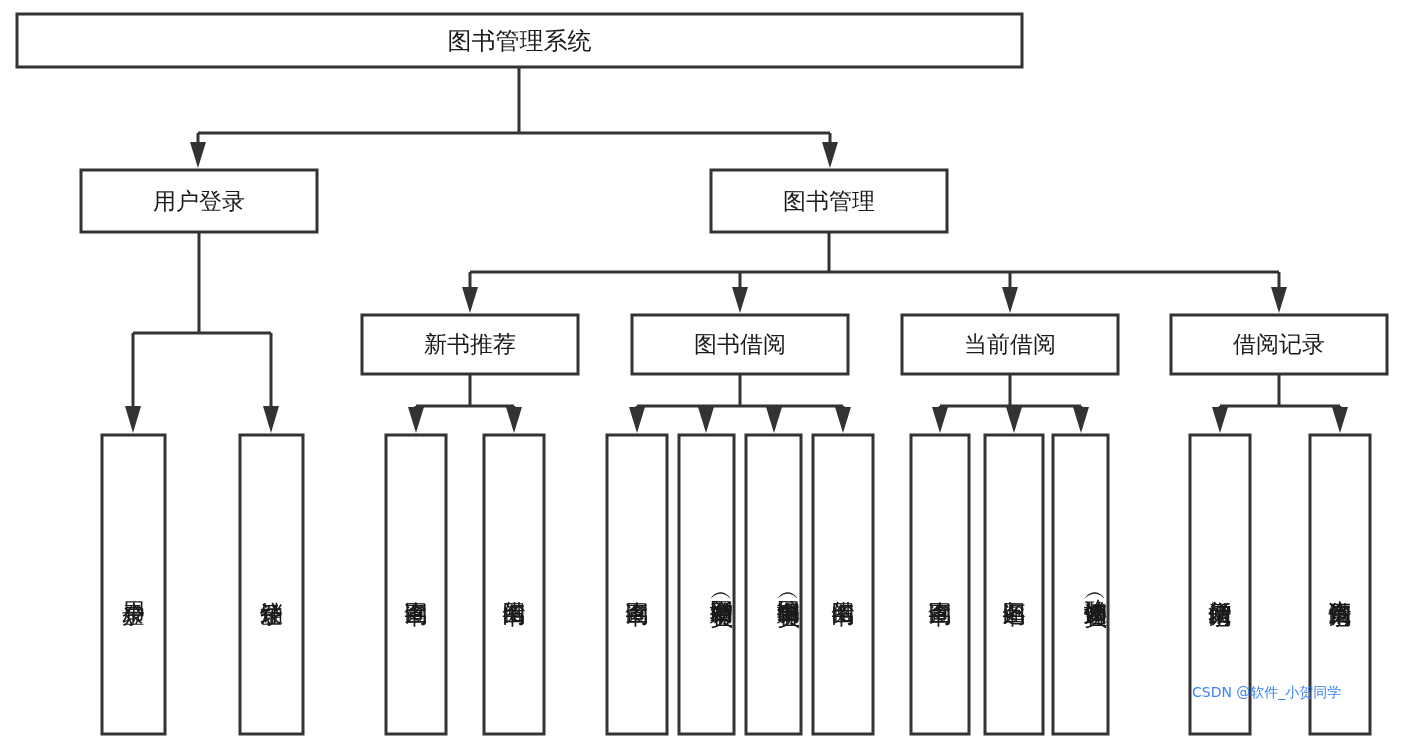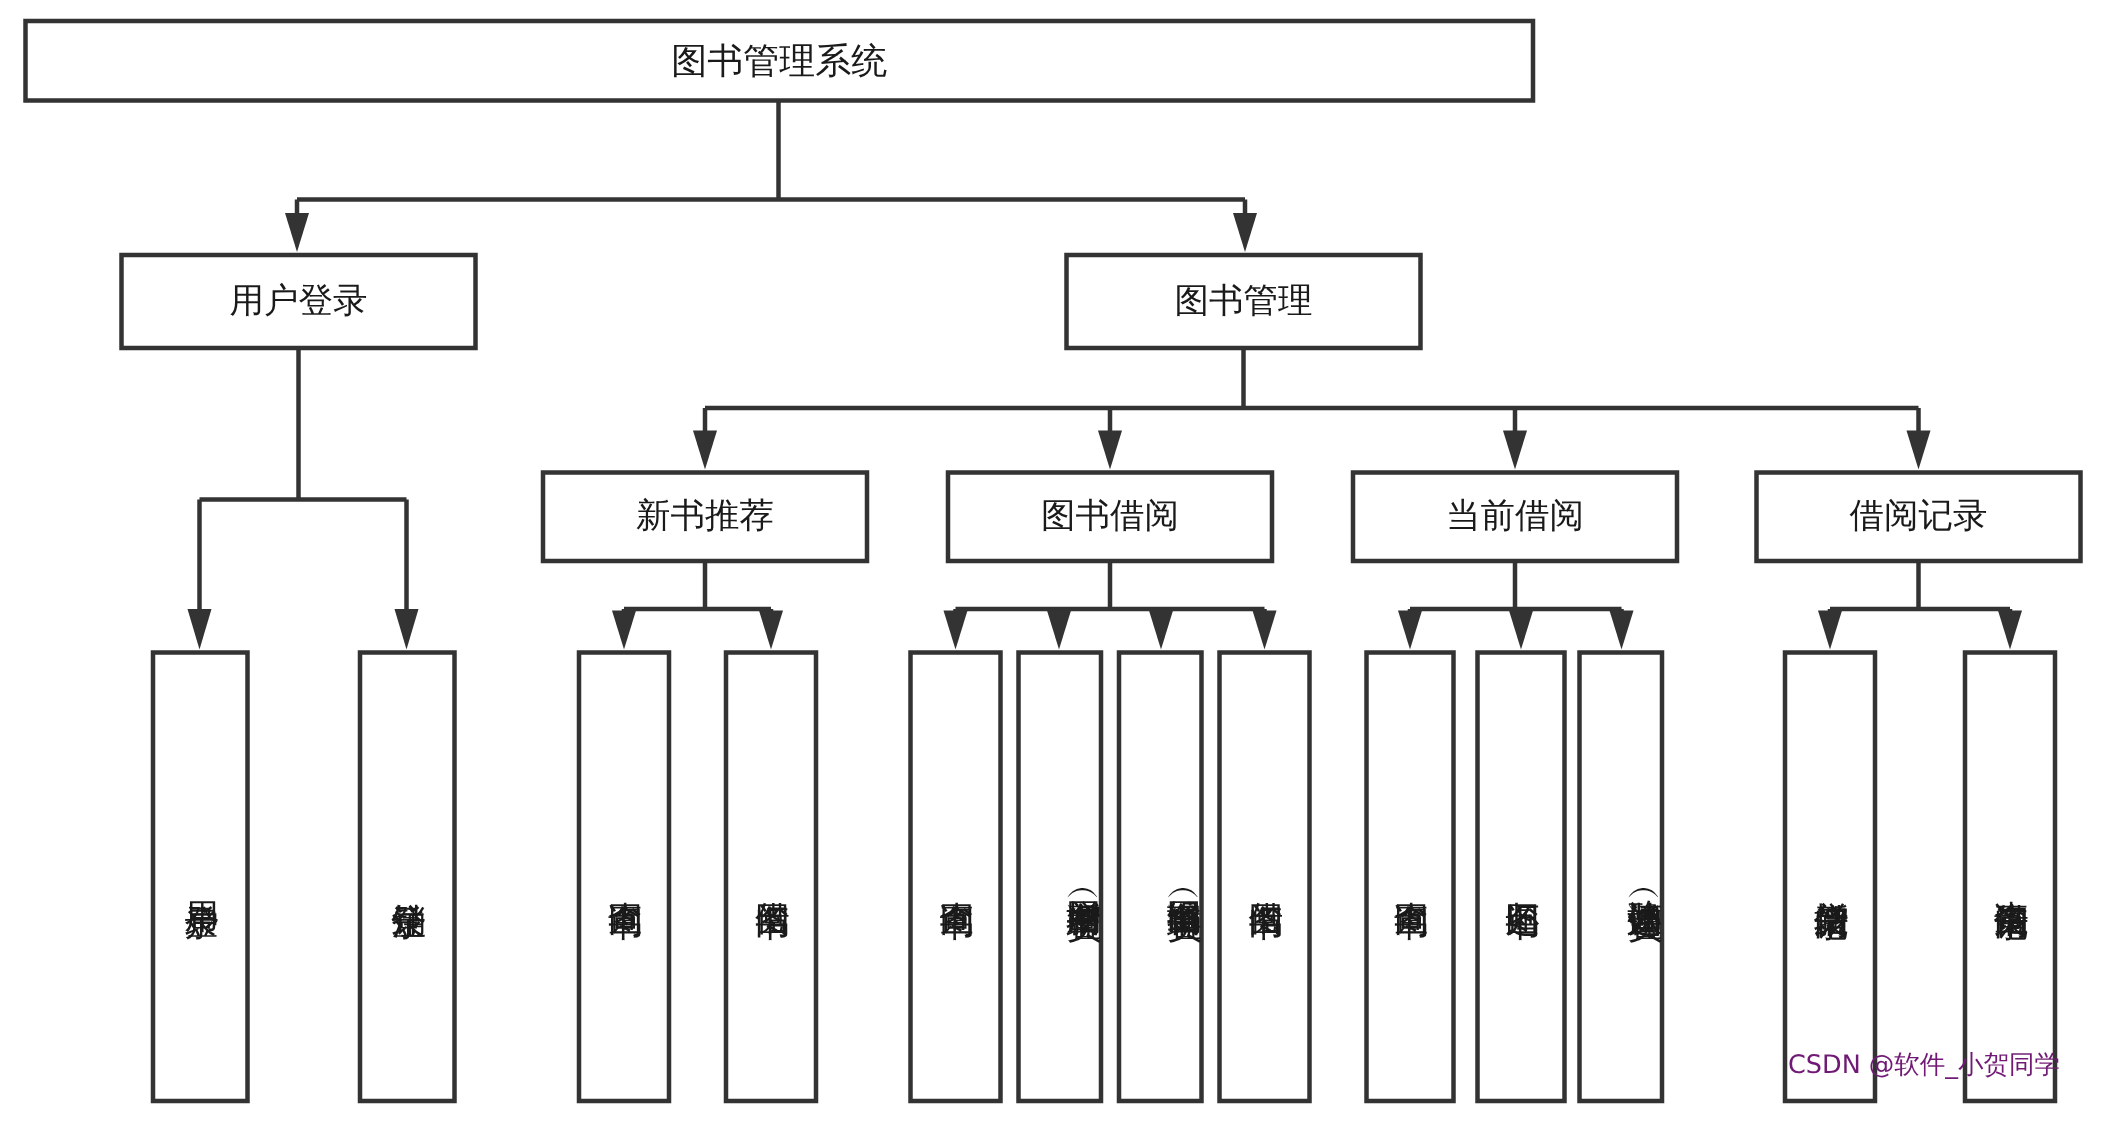--- a/index.html
+++ b/index.html
@@ -68,24 +68,24 @@
     white-space: nowrap;
     display: flex;
     align-items: center;
     justify-content: center;
     text-align: center;
     pointer-events: none;
   }
   .watermark {
     position: absolute;
     left: 1192px;
-    top: 698px;
-    font-family: "DejaVu Sans", "Liberation Sans", sans-serif;
-    font-size: 17px;
-    color: #701a75;
+    top: 684px;
+    font-family: "DejaVu Sans", "Liberation Sans", sans-serif;
+    font-size: 14px;
+    color: #3b82f6;
     white-space: nowrap;
     user-select: none;
   }
 </style>
 </head>
 <body>
 
 <div id="diagram-root">
 
   <svg class="flow" viewBox="0 0 1405 747">

